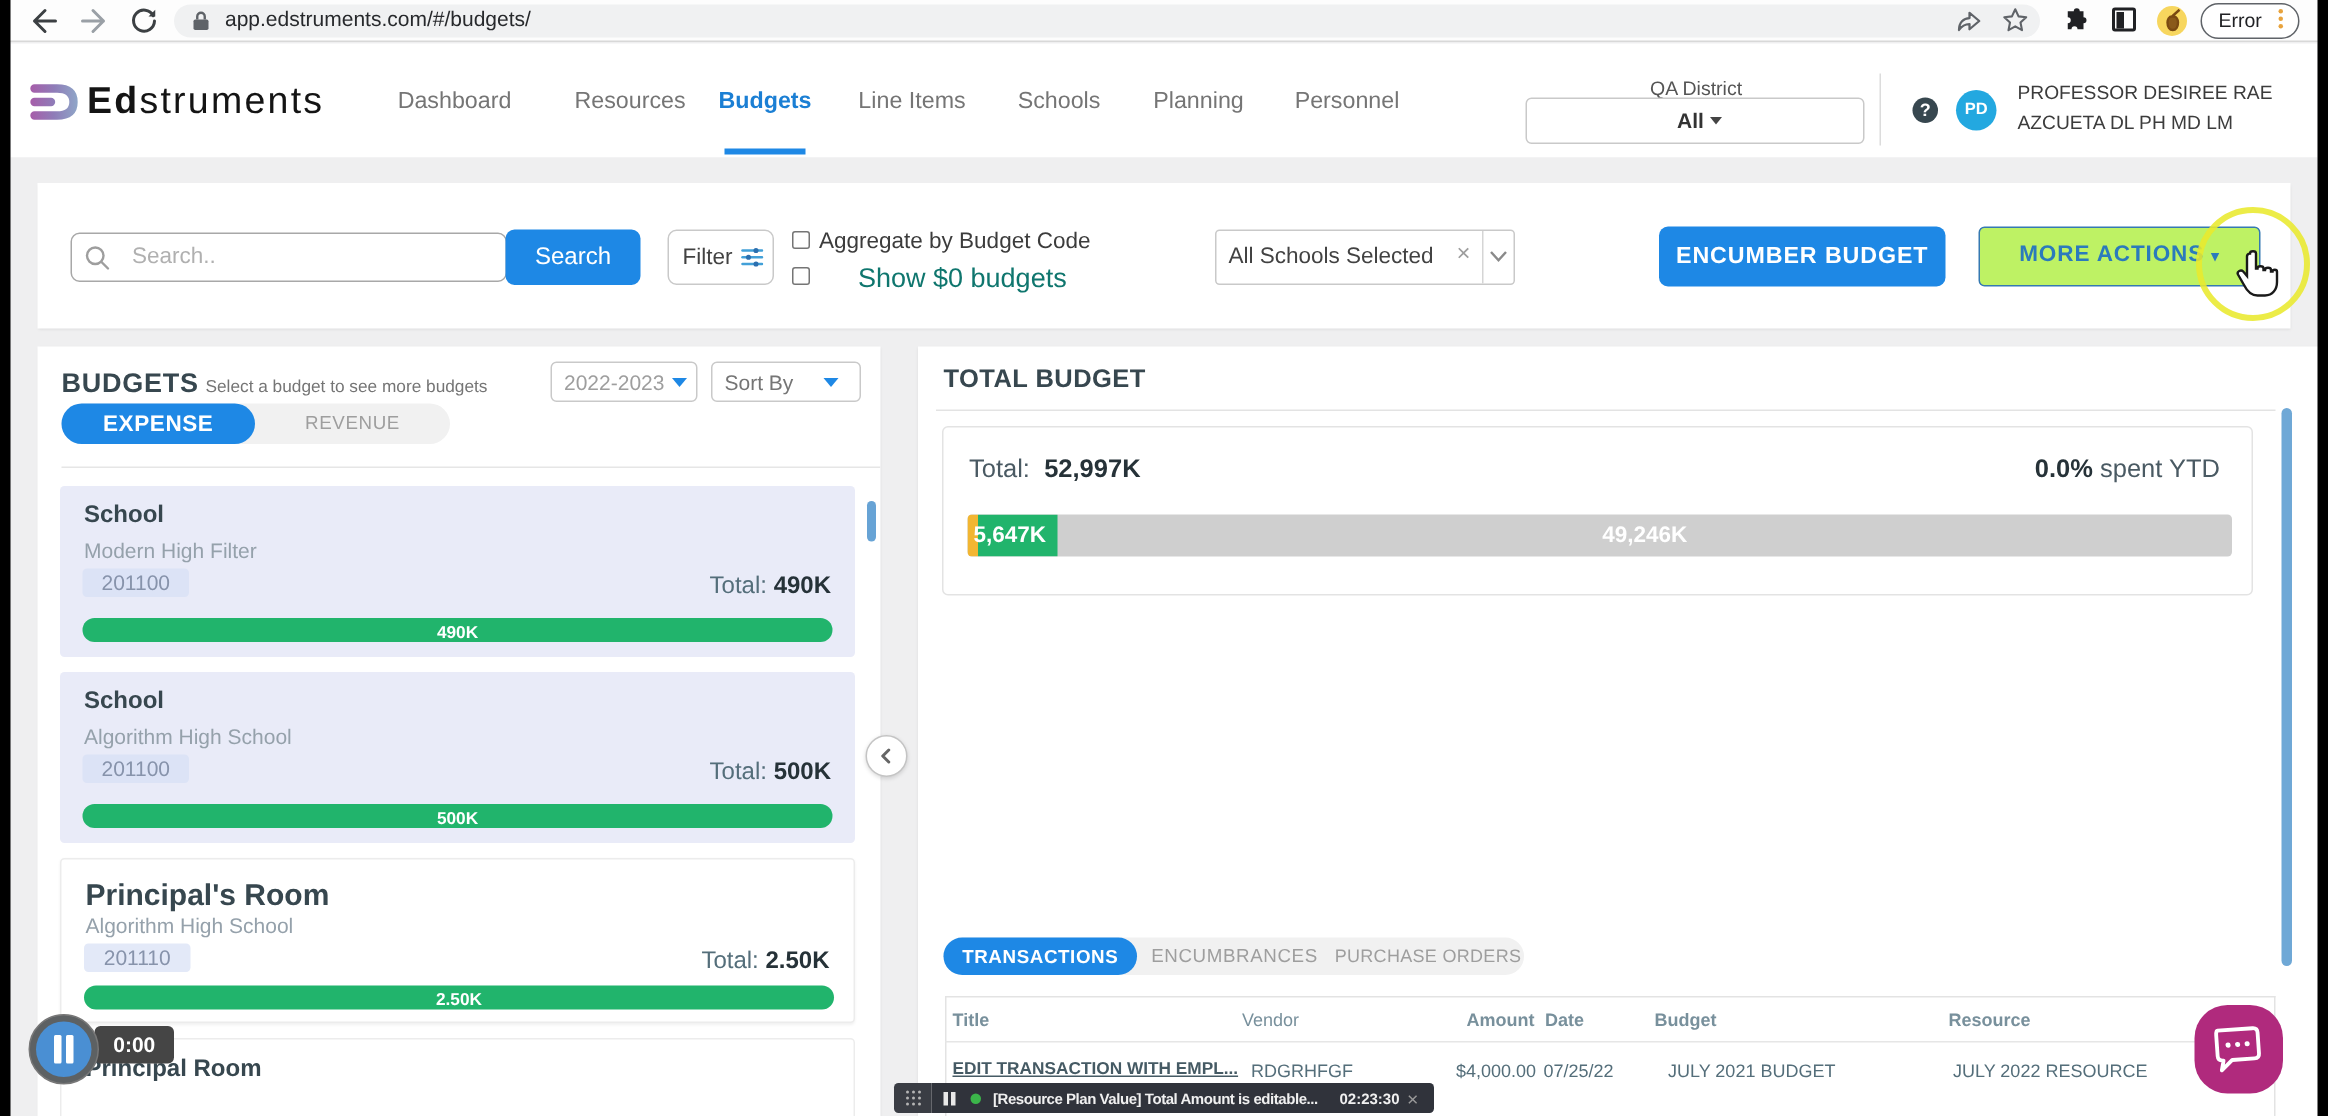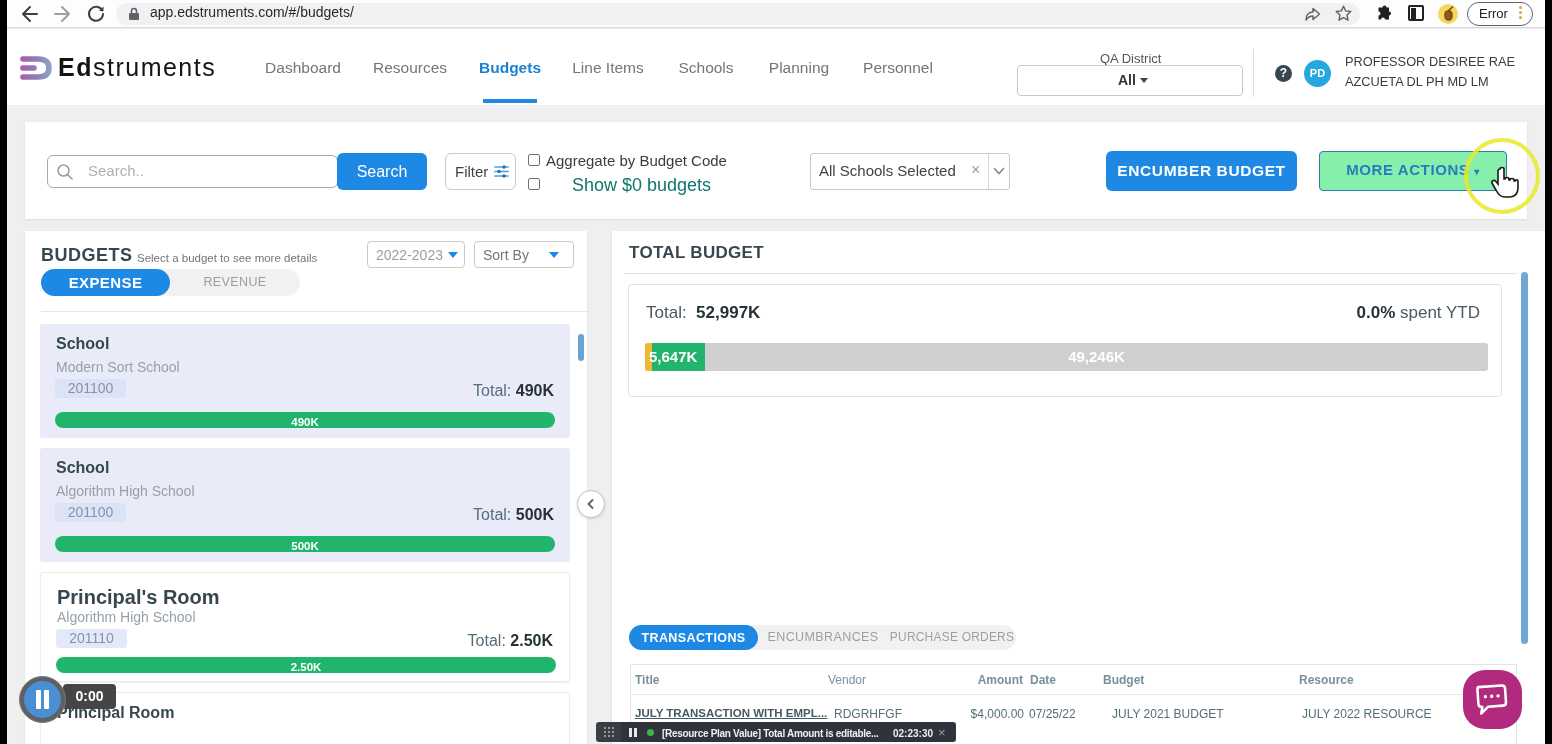--- a/index.html
+++ b/index.html
@@ -78,21 +78,21 @@
       <stop offset="0" stop-color="#a85ba8"></stop>
           <stop offset="0.5" stop-color="#8f7cb8"></stop>
           <stop offset="1" stop-color="#8fa9c9"></stop>
     </linearGradient>
       </defs>
     <path d="M4 5 L19 5 Q30 5 30 14 Q30 23 19 23 L4 23" stroke="url(#lg1)" stroke-width="5.6" fill="none" stroke-linecap="round"></path>
     <path d="M4 14 L15 14" stroke="url(#lg1)" stroke-width="5.6" fill="none" stroke-linecap="round"></path>
   </svg>
   <div class="abs" style="left:51px;top:24px;font-size:25px;color:#141414;letter-spacing:1.5px"><b>Ed</b>struments</div>
   <div class="nav" style="left:296px">Dashboard</div>
-  <div class="nav" style="left:403px">Resources</div>
+  <div class="nav" style="left:413px">Resources</div>
   <div class="nav active" style="left:503px">Budgets</div>
   <div class="nav" style="left:601px">Line Items</div>
   <div class="nav" style="left:699px">Schools</div>
   <div class="nav" style="left:792px">Planning</div>
   <div class="nav" style="left:891px">Personnel</div>
   <div class="abs" style="left:1093px;top:22px;font-size:13px;color:#555">QA District</div>
   <div class="abs" style="left:1010px;top:36px;width:226px;height:31px;border:1px solid #c9c9c9;border-radius:4px;background:#fff"></div>
   <div class="abs" style="left:1111px;top:43px;font-size:14px;color:#333;font-weight:bold">All</div>
   <div class="tri" style="left:1133px;top:49px;border-left-width:4.5px;border-right-width:4.5px;border-top-width:5px;border-top-color:#444"></div>
   <div class="abs" style="left:1246px;top:20px;width:1px;height:48px;background:#dcdcdc"></div>
@@ -127,44 +127,44 @@
   <div class="abs" style="left:503px;top:56px;width:12px;height:12px;border:1.5px solid #757575;border-radius:2px"></div>
   <div class="abs" style="left:547px;top:53px;font-size:18px;color:#0f766e">Show $0 budgets</div>
   <div class="abs" style="left:785px;top:31px;width:200px;height:37px;border:1px solid #c9c9c9;border-radius:3px;background:#fff"></div>
   <div class="abs" style="left:794px;top:40px;font-size:15px;color:#424242">All Schools Selected</div>
   <div class="abs" style="left:946px;top:39px;font-size:16px;color:#9e9e9e">×</div>
   <div class="abs" style="left:963px;top:32px;width:1px;height:35px;background:#d5d5d5"></div>
   <svg class="abs" style="left:968px;top:45px" width="12" height="8" viewBox="0 0 12 8">
       <path d="M1 1 L6 6.5 L11 1" stroke="#8a8a8a" stroke-width="1.6" fill="none"></path>
     </svg>
   <div class="abs" style="left:1081px;top:29px;width:191px;height:40px;background:#1e88e5;border-radius:6px;color:#fff;font-weight:bold;font-size:15.5px;text-align:center;line-height:40px;letter-spacing:0.6px">ENCUMBER BUDGET</div>
-  <div class="abs" style="left:1294px;top:29px;width:188px;height:40px;background:#86efac;border:1.5px solid #3579b1;border-radius:4px;color:#2b7abc;font-weight:bold;font-size:15px;text-align:center;line-height:36px;letter-spacing:0.6px">MORE ACTIONS <span style="font-size:10px">▾</span></div>
+  <div class="abs" style="left:1294px;top:29px;width:188px;height:40px;background:#bef264;border:1.5px solid #3579b1;border-radius:4px;color:#2b7abc;font-weight:bold;font-size:15px;text-align:center;line-height:36px;letter-spacing:0.6px">MORE ACTIONS <span style="font-size:10px">▾</span></div>
 </div>
 <div class="abs" style="left:1464px;top:138px;width:76px;height:76px;border:4.5px solid rgba(233,233,45,0.88);border-radius:50%;z-index:60"></div>
 <svg class="abs" style="left:1490px;top:165px;z-index:61" width="30" height="36" viewBox="0 0 30 36">
   <path d="M10 4 C10 2 14 2 14 4 L14 14 L15 14 C15 12 19 12 19 14 L19 15 L20 15 C20 13 24 13 24 15 L24 16 L25 16 C25 14.5 28 14.5 28 16 L28 23 C28 28 25 32 20 32 L15 32 C11 32 8 29 6 25 L2 18 C1 16 4 14.5 5.5 16 L8 19 L8 6 C8 4 10 4 10 4 Z" fill="#fff" stroke="#1a1a1a" stroke-width="1.6"></path>
 </svg>
 <div id="leftpanel" style="overflow:hidden">
   <div class="abs" style="left:16px;top:14px;font-size:18px;font-weight:bold;color:#37474f;letter-spacing:0.5px">BUDGETS</div>
-  <div class="abs" style="left:112px;top:21px;font-size:11.5px;color:#757575">Select a budget to see more details</div>
+  <div class="abs" style="left:112px;top:21px;font-size:11.5px;color:#757575">Select a budget to see more budgets</div>
   <div class="sel" style="left:342px;top:10px;width:98px;height:27px"></div>
   <div class="abs" style="left:351px;top:16px;font-size:14px;color:#9e9e9e">2022-2023</div>
   <div class="tri" style="left:423px;top:21px"></div>
   <div class="sel" style="left:449px;top:10px;width:100px;height:27px"></div>
   <div class="abs" style="left:458px;top:16px;font-size:14px;color:#757575">Sort By</div>
   <div class="tri" style="left:524px;top:21px"></div>
   <div class="abs" style="left:16px;top:38px;width:259px;height:27px;background:#f1f1f1;border-radius:14px"></div>
   <div class="pillblue" style="left:16px;top:38px;width:129px;height:27px;font-size:15px;letter-spacing:0.4px">EXPENSE</div>
   <div class="abs" style="left:145px;top:38px;width:130px;height:27px;color:#9e9e9e;font-size:12.5px;letter-spacing:0.4px;text-align:center;line-height:27px">REVENUE</div>
   <div class="abs" style="left:16px;top:80px;width:546px;height:1px;background:#e6e6e6"></div>
   <div class="abs" style="left:553px;top:103px;width:6px;height:27px;background:#67a3d5;border-radius:3px"></div>
 
   <div class="abs card" style="left:15px;top:93px;width:530px;height:114px;background:#e9ebf8;border-radius:3px">
     <div class="abs" style="left:16px;top:11px;font-size:16px;font-weight:bold;color:#37474f">School</div>
-    <div class="abs" style="left:16px;top:35px;font-size:14px;color:#95a1ab">Modern Sort School</div>
+    <div class="abs" style="left:16px;top:35px;font-size:14px;color:#95a1ab">Modern High Filter</div>
     <div class="abs" style="left:15px;top:55px;width:71px;height:19px;background:#dce3f6;border-radius:3px;font-size:14px;color:#8793ab;text-align:center;line-height:19px">201100</div>
     <div class="abs" style="right:16px;top:58px;font-size:16px;color:#546e7a">Total: <b style="color:#263238">490K</b></div>
     <div class="abs" style="left:15px;top:88px;width:500px;height:16px;background:#21b46c;border-radius:8px;text-align:center"><span class="bartext" style="line-height:16px">490K</span></div>
   </div>
   <div class="abs card" style="left:15px;top:217px;width:530px;height:114px;background:#e9ebf8;border-radius:3px">
     <div class="abs" style="left:16px;top:11px;font-size:16px;font-weight:bold;color:#37474f">School</div>
     <div class="abs" style="left:16px;top:35px;font-size:14px;color:#95a1ab">Algorithm High School</div>
     <div class="abs" style="left:15px;top:55px;width:71px;height:19px;background:#dce3f6;border-radius:3px;font-size:14px;color:#8793ab;text-align:center;line-height:19px">201100</div>
     <div class="abs" style="right:16px;top:58px;font-size:16px;color:#546e7a">Total: <b style="color:#263238">500K</b></div>
     <div class="abs" style="left:15px;top:88px;width:500px;height:16px;background:#21b46c;border-radius:8px;text-align:center"><span class="bartext" style="line-height:16px">500K</span></div>
@@ -202,21 +202,21 @@
   <div class="abs" style="left:146px;top:394px;width:130px;height:25px;color:#9e9e9e;font-size:12.5px;letter-spacing:0.4px;text-align:center;line-height:25px">ENCUMBRANCES</div>
   <div class="abs" style="left:276px;top:394px;width:128px;height:25px;color:#9e9e9e;font-size:12px;letter-spacing:0.2px;text-align:center;line-height:25px;white-space:nowrap">PURCHASE ORDERS</div>
   <div class="abs" style="left:18px;top:433px;width:887px;height:80px;background:#fff;border:1px solid #e3e3e3;border-bottom:none"></div>
   <div class="abs" style="left:23px;top:442px;font-size:12px;font-weight:bold;color:#78909c">Title</div>
   <div class="abs" style="left:216px;top:442px;font-size:12px;font-weight:normal;color:#78909c">Vendor</div>
   <div class="abs" style="left:342px;top:442px;width:69px;text-align:right;font-size:12px;font-weight:bold;color:#78909c">Amount</div>
   <div class="abs" style="left:418px;top:442px;font-size:12px;font-weight:bold;color:#78909c">Date</div>
   <div class="abs" style="left:491px;top:442px;font-size:12px;font-weight:bold;color:#78909c">Budget</div>
   <div class="abs" style="left:687px;top:442px;font-size:12px;font-weight:bold;color:#78909c">Resource</div>
   <div class="abs" style="left:18px;top:463px;width:887px;height:1px;background:#e6e6e6"></div>
-  <div class="abs" style="left:23px;top:476px;font-size:11.5px;font-weight:bold;color:#455a64;text-decoration:underline">JULY TRANSACTION WITH EMPL...</div>
+  <div class="abs" style="left:23px;top:476px;font-size:11.5px;font-weight:bold;color:#455a64;text-decoration:underline">EDIT TRANSACTION WITH EMPL...</div>
   <div class="abs" style="left:222px;top:476px;font-size:12px;color:#546e7a">RDGRHFGF</div>
   <div class="abs" style="left:342px;top:476px;width:70px;text-align:right;font-size:12px;color:#546e7a">$4,000.00</div>
   <div class="abs" style="left:417px;top:476px;font-size:12px;color:#546e7a">07/25/22</div>
   <div class="abs" style="left:500px;top:476px;font-size:12px;color:#546e7a">JULY 2021 BUDGET</div>
   <div class="abs" style="left:690px;top:476px;font-size:12px;color:#546e7a">JULY 2022 RESOURCE</div>
 </div>
 <div class="abs" style="left:1521px;top:272px;width:7px;height:372px;background:#6fa8d6;border-radius:4px;z-index:50"></div>
 
 <div class="abs" style="left:19px;top:676px;width:47px;height:47px;border-radius:50%;background:#5d6163;border:1px solid #777;z-index:70"></div>
 <div class="abs" style="left:24px;top:681px;width:37px;height:37px;border-radius:50%;background:#4a8fd3;z-index:71"></div>

